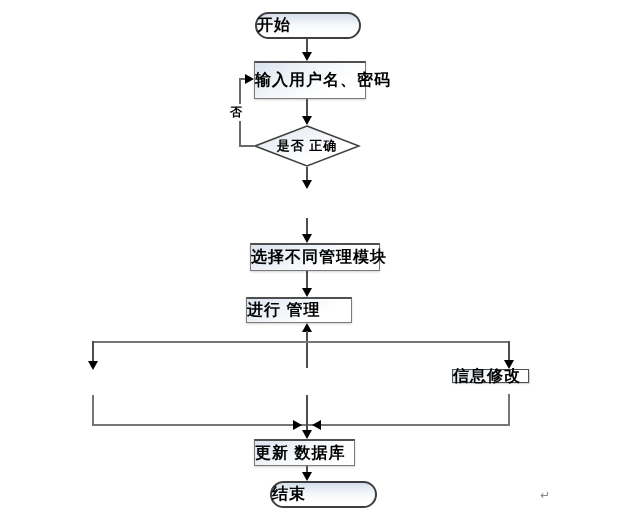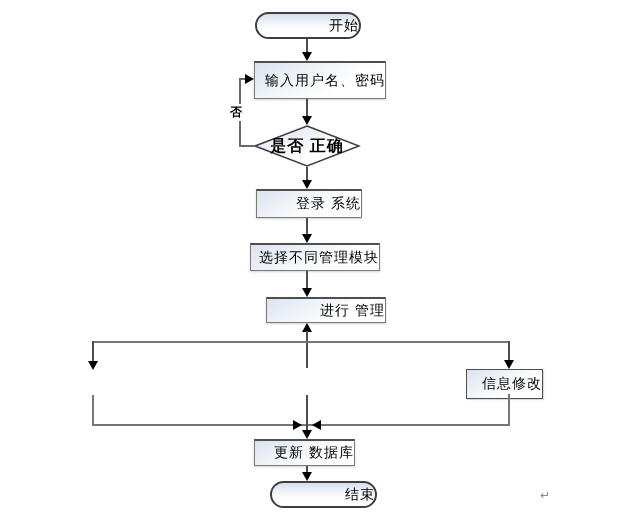--- a/index.html
+++ b/index.html
@@ -2,41 +2,41 @@
 <html><head>
 <meta charset="utf-8">
 <style>
   html,body{margin:0;padding:0;background:#fff;}
   #canvas{
     position:relative;width:617px;height:515px;background:#ffffff;
     font-family:"Liberation Sans","DejaVu Sans",sans-serif;
     outline:1px solid #e3e3e3;overflow:hidden;
   }
   .node{
-    position:absolute;display:flex;align-items:center;justify-content:flex-end;
-    font-size:14px;font-weight:normal;letter-spacing:1px;color:#000;
+    position:absolute;display:flex;align-items:center;justify-content:flex-start;
+    font-size:16px;font-weight:bold;letter-spacing:1px;color:#000;
     box-sizing:border-box;white-space:nowrap;
   }
   .process{
     background:linear-gradient(150deg,#dbe3ef 0%,#f2f6fa 40%,#ffffff 70%);
     border:1px solid #7a7a7a;border-top:2px solid #4f4f4f;
     box-shadow:0 1px 2px rgba(0,0,0,0.18);
   }
   .branch{
     border:1px solid #4f4f4f;border-top:1px solid #4f4f4f;
     box-shadow:1px 1px 1px rgba(0,0,0,0.15);
   }
   .terminator{
     background:linear-gradient(180deg,#d6dfec 0%,#f4f7fb 45%,#ffffff 80%);
     border:2px solid #3f3f3f;border-radius:14px;
   }
   .diamond-wrap{position:absolute;}
   .diamond-label{
     position:absolute;inset:0;display:flex;align-items:center;justify-content:center;
-    font-size:16px;font-weight:bold;letter-spacing:1px;color:#000;white-space:nowrap;
+    font-size:13px;font-weight:bold;letter-spacing:1px;color:#000;white-space:nowrap;
   }
   .vline{position:absolute;width:2px;background:#4d4d4d;}
   .hline{position:absolute;height:2px;background:#767676;}
   .loopline{background:#6a6a6a;}
   .ah{position:absolute;width:0;height:0;}
   .ah-down{border-left:5px solid transparent;border-right:5px solid transparent;border-top:9px solid #000;}
   .ah-up{border-left:5px solid transparent;border-right:5px solid transparent;border-bottom:9px solid #000;}
   .ah-right{border-top:5px solid transparent;border-bottom:5px solid transparent;border-left:9px solid #000;}
   .ah-left{border-top:5px solid transparent;border-bottom:5px solid transparent;border-right:9px solid #000;}
   .edge-label{
@@ -50,21 +50,21 @@
 
 <div id="canvas">
 
   <div class="node terminator" style="left:255px;top:12px;width:106px;height:27px;">
     <span>开始</span>
   </div>
 
   <div class="vline" style="left:306px;top:39px;height:14px;"></div>
   <div class="ah ah-down" style="left:302px;top:52px;"></div>
 
-  <div class="node process" style="left:254px;top:61px;width:132px;height:38px;">
+  <div class="node process" style="left:254px;top:61px;width:112px;height:38px;">
     <span>输入用户名、密码</span>
   </div>
 
   <div class="vline" style="left:306px;top:99px;height:18px;"></div>
   <div class="ah ah-down" style="left:302px;top:116px;"></div>
 
   <div class="diamond-wrap" style="left:253px;top:125px;width:108px;height:42px;">
     <svg width="108" height="42" viewBox="0 0 108 42">
       <defs>
         <linearGradient id="dg" x1="0" y1="0" x2="1" y2="1">
@@ -79,52 +79,49 @@
 
   <div class="hline loopline" style="left:239px;top:145px;width:15px;"></div>
   <div class="vline loopline" style="left:239px;top:78px;height:69px;"></div>
   <div class="hline loopline" style="left:239px;top:78px;width:8px;"></div>
   <div class="ah ah-right" style="left:245px;top:74px;"></div>
   <div class="edge-label" style="left:226px;top:104px;width:18px;text-align:center;">否</div>
 
   <div class="vline" style="left:306px;top:167px;height:14px;"></div>
   <div class="ah ah-down" style="left:302px;top:180px;"></div>
 
-  <div class="node process" style="left:256px;top:189px;width:106px;height:29px;">
-    <span>登录 系统</span>
-  </div>
 
   <div class="vline" style="left:306px;top:218px;height:17px;"></div>
   <div class="ah ah-down" style="left:302px;top:234px;"></div>
 
   <div class="node process" style="left:250px;top:243px;width:130px;height:28px;">
     <span>选择不同管理模块</span>
   </div>
 
   <div class="vline" style="left:306px;top:271px;height:18px;"></div>
   <div class="ah ah-down" style="left:302px;top:288px;"></div>
 
-  <div class="node process" style="left:266px;top:297px;width:120px;height:26px;">
+  <div class="node process" style="left:246px;top:297px;width:106px;height:26px;">
     <span>进行 管理</span>
   </div>
 
   <div class="ah ah-up" style="left:302px;top:323px;"></div>
   <div class="vline" style="left:306px;top:331px;height:37px;"></div>
 
   <div class="hline" style="left:92px;top:341px;width:418px;"></div>
 
   <div class="vline" style="left:92px;top:341px;height:21px;"></div>
   <div class="ah ah-down" style="left:88px;top:361px;"></div>
 
   <div class="vline" style="left:508px;top:341px;height:20px;"></div>
   <div class="ah ah-down" style="left:504px;top:360px;"></div>
 
 
 
-  <div class="node process branch" style="left:466px;top:369px;width:77px;height:30px;">
+  <div class="node process branch" style="left:452px;top:369px;width:77px;height:14px;">
     <span>信息修改</span>
   </div>
 
   <div class="vline" style="left:92px;top:395px;height:31px;background:#767676;"></div>
   <div class="vline" style="left:508px;top:394px;height:32px;background:#767676;"></div>
   <div class="hline" style="left:92px;top:424px;width:418px;"></div>
 
   <div class="ah ah-right" style="left:293px;top:420px;"></div>
   <div class="ah ah-left" style="left:312px;top:420px;"></div>
 

